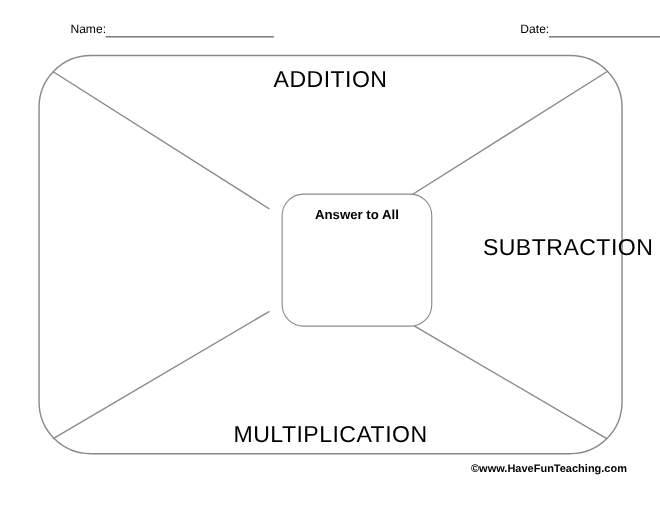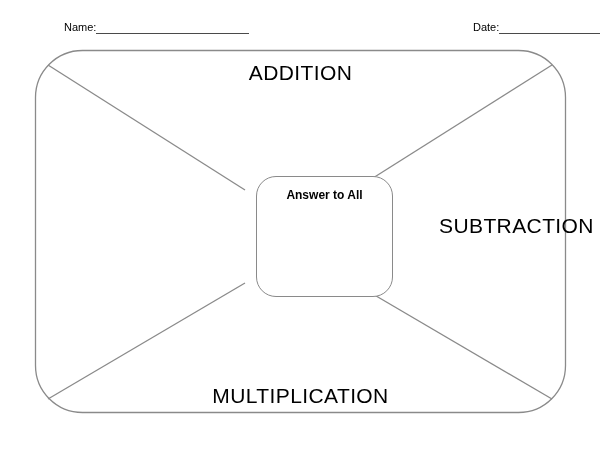--- a/index.html
+++ b/index.html
@@ -118,14 +118,15 @@
   <div class="center-box">
     <div class="center-text">
       <div>Answer to All</div>
     </div>
   </div>
 
   <div class="region-label region-top">ADDITION</div>
   <div class="region-label region-bottom">MULTIPLICATION</div>
   <div class="region-label region-right">SUBTRACTION</div>
 
+  <div class="footer-credit">©www.HaveFunTeaching.com</div>
 
 </div>
 
 </body></html>

